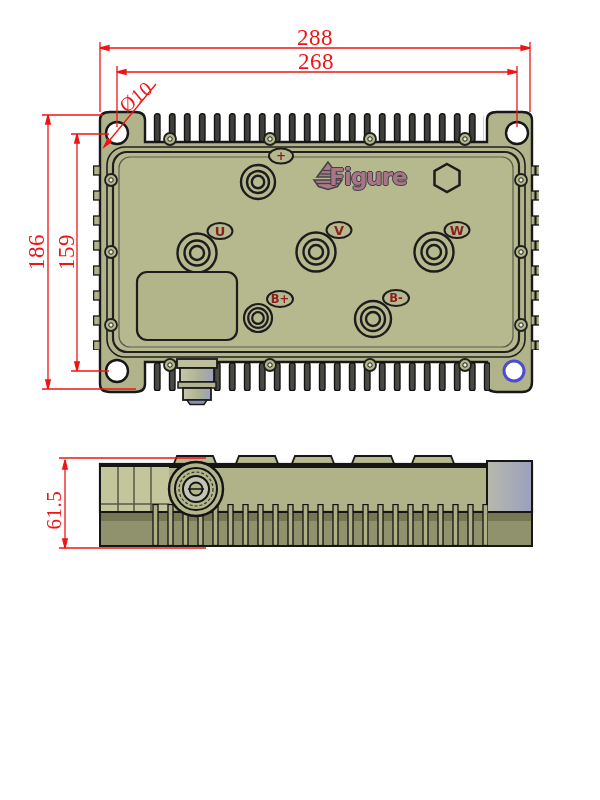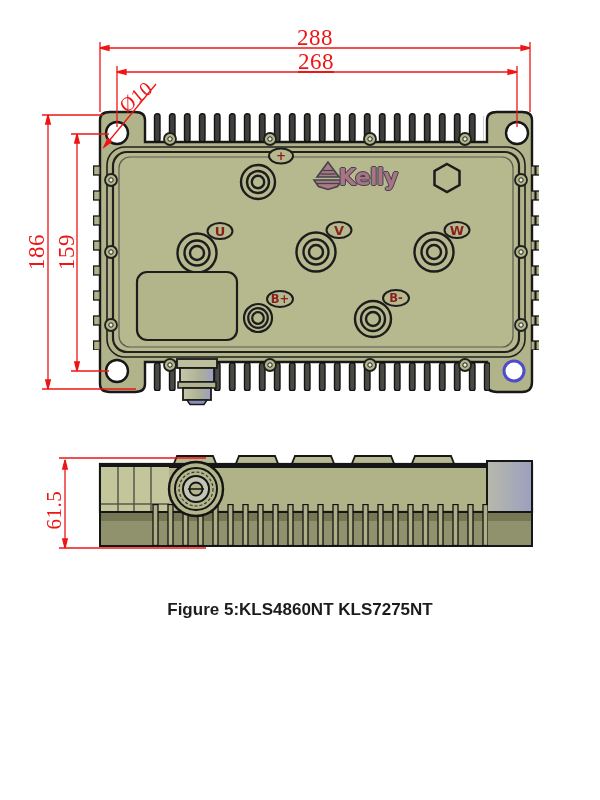--- a/index.html
+++ b/index.html
@@ -227,30 +227,29 @@
 
     <line x1="65" y1="460" x2="65" y2="548"></line>
     <line x1="59" y1="458" x2="206" y2="458"></line>
     <line x1="59" y1="548" x2="206" y2="548"></line>
     <polygon points="65,460 62.7,469 67.3,469"></polygon>
         <polygon points="65,548 62.7,539 67.3,539"></polygon>
   </g>
 </svg>
 
 <span class="txt dim" style="left:315px;top:38px;">288</span>
-<span class="txt dim" style="left:316px;top:62px;text-decoration:underline;">268</span>
+<span class="txt dim" style="left:316px;top:62px;">268</span>
 <span class="txt dim rot40" style="left:136px;top:97px;">Ø10</span>
 <span class="txt dim rot90" style="left:37px;top:252px;">186</span>
 <span class="txt dim rot90" style="left:67px;top:252px;">159</span>
 <span class="txt dim rot90 small" style="left:54px;top:510px;">61.5</span>
 
 <span class="txt termlbl" style="left:281px;top:156px;font-size:12px;">+</span>
 <span class="txt termlbl" style="left:220px;top:231px;">U</span>
 <span class="txt termlbl" style="left:339px;top:230px;">V</span>
 <span class="txt termlbl" style="left:457px;top:230px;">W</span>
 <span class="txt termlbl sm" style="left:280px;top:299px;">B+</span>
 <span class="txt termlbl sm" style="left:396px;top:298px;">B-</span>
 
-<span class="txt kelly" style="left:368px;top:177px;">Kelly</span>
-
-<div class="cap cap1">Figure 5:KLS4860NT KLS7275NT</div>
+<span class="txt kelly" style="left:368px;top:177px;">Figure</span>
+
 
 </div>
 
 </body></html>

